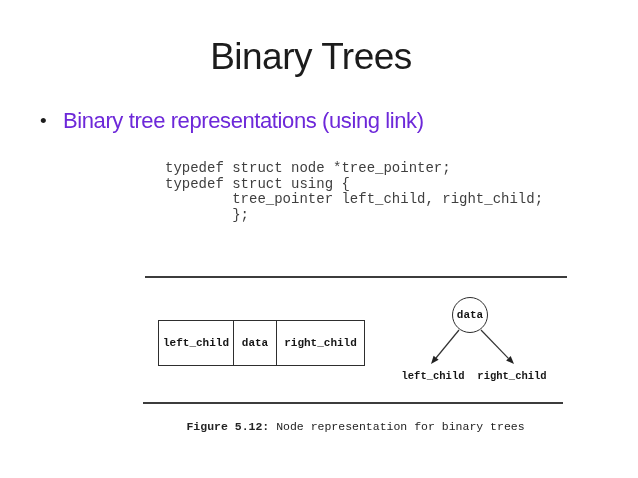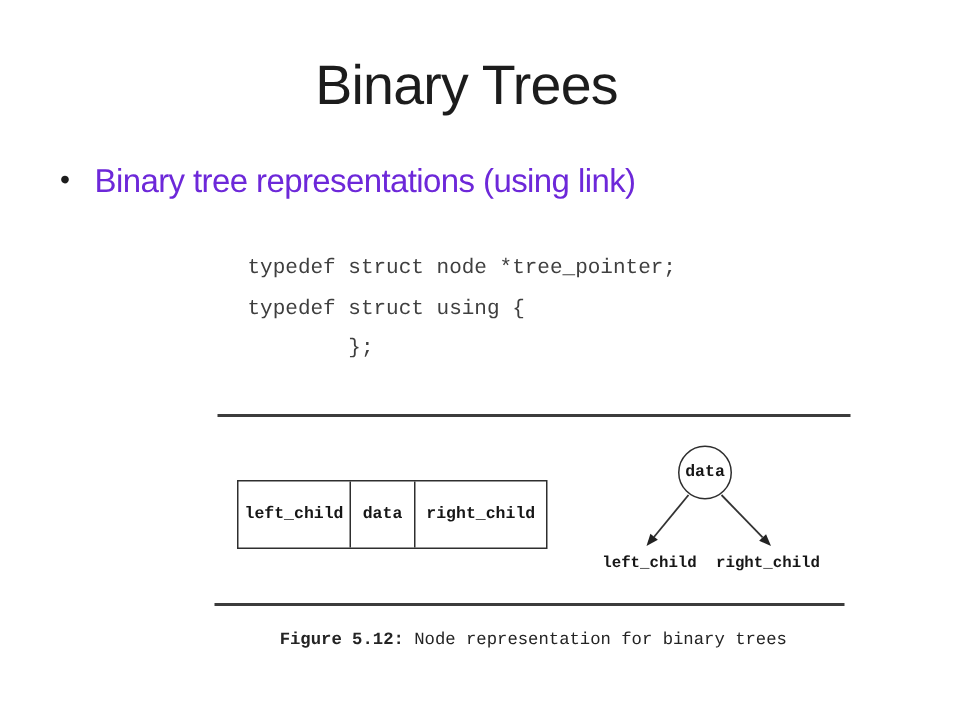--- a/index.html
+++ b/index.html
@@ -51,21 +51,21 @@
   }
   .code {
     position: absolute;
     left: 165px;
     top: 161px;
     font-family: "Liberation Mono", "DejaVu Sans Mono", monospace;
     font-size: 14px;
     line-height: 15.5px;
     color: #3f3f3f;
   }
-  .code-line { white-space: pre; margin-top: 11px; }
+  .code-line { white-space: pre; }
   .rule {
     position: absolute;
     height: 2px;
     background: #3c3c3c;
   }
   .rule-top  { left: 145px; top: 276px; width: 422px; }
   .rule-bottom { left: 143px; top: 402px; width: 420px; }
   .node-box {
     position: absolute;
     left: 158px; top: 320px;
@@ -139,20 +139,21 @@
   <h1 class="title">Binary Trees</h1>
 
   <div class="bullet-row">
     <span class="bullet-dot">•</span>
     <span class="bullet-text">Binary tree representations (using link)</span>
   </div>
 
   <div class="code">
     <div class="code-line">typedef struct node *tree_pointer;</div>
     <div class="code-line">typedef struct using {</div>
+    <div class="code-line">        tree_pointer left_child, right_child;</div>
     <div class="code-line">        };</div>
   </div>
 
   <div>
 
     <div class="rule rule-top"></div>
 
     <div class="node-box">
       <div class="cell cell-left">left_child</div>
       <div class="cell cell-data">data</div>

